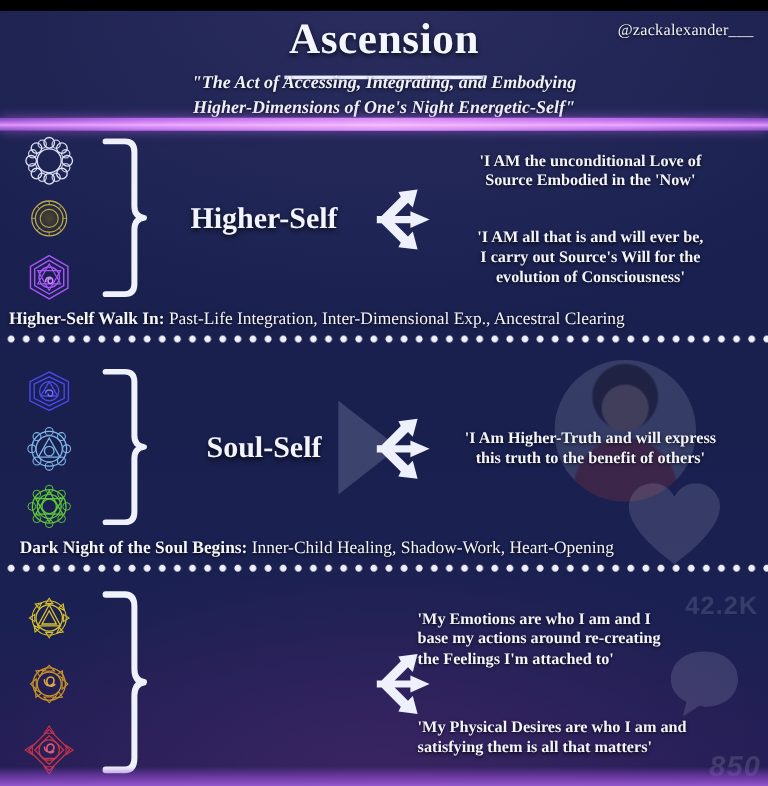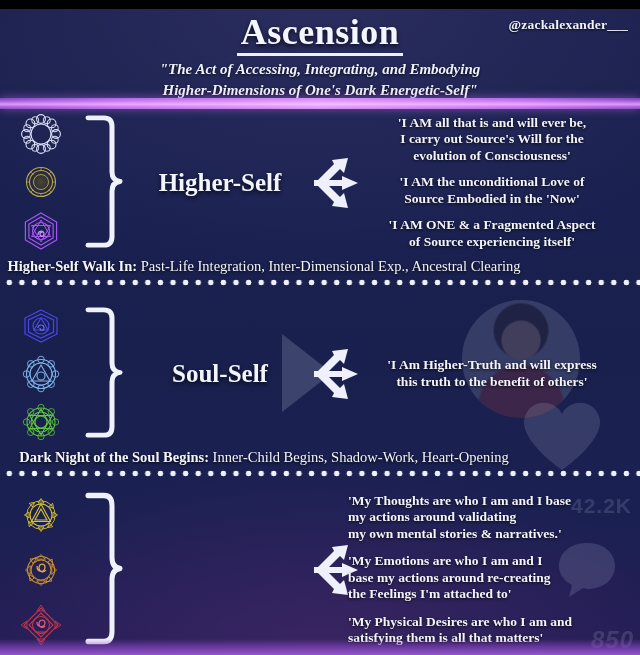--- a/index.html
+++ b/index.html
@@ -33,38 +33,38 @@
     background:linear-gradient(180deg, rgba(126,60,180,0) 0%, rgba(140,70,200,.55) 45%, rgba(165,95,225,.85) 100%);
     z-index:35; pointer-events:none;
   }
 
   
   .header{ position:absolute; left:0; top:9px; width:640px; height:89px; z-index:20; }
 
   .handle{
     position:absolute; right:12px; top:8px;
     font-family:"Liberation Serif", serif;
-    font-weight:bold; font-size:13.5px; letter-spacing:.2px;
+    font-weight:normal; font-size:13.5px; letter-spacing:.2px;
     color:#f2f3fb;
     text-shadow:0 1px 2px rgba(0,0,0,.8);
   }
 
   .title{
     position:absolute; left:0; top:2px; width:640px;
     text-align:center;
     font-family:"Liberation Serif", serif;
     font-weight:bold;
     font-size:36px;
     letter-spacing:.5px;
     color:#f4f6ff;
     text-shadow:0 2px 4px rgba(0,0,0,.75);
   }
   .title span{
     border-bottom:3px solid #eef0ff;
-    padding:0 4px 1px 4px;
+    padding:0 4px 11px 4px;
   }
 
   .subtitle{
     position:absolute; left:0; top:50px; width:640px;
     text-align:center;
     font-family:"Liberation Serif", serif;
     font-style:italic; font-weight:bold;
     font-size:15px; line-height:21px;
     color:#f0f2fc;
     text-shadow:0 1px 3px rgba(0,0,0,.8);
@@ -199,21 +199,21 @@
 
   <div class="topbar"></div>
 
   <div class="header">
     <div class="handle">@zackalexander___</div>
     <div class="title">
       <span>Ascension</span>
     </div>
     <div class="subtitle">
       <div>"The Act of Accessing, Integrating, and Embodying</div>
-      <div>Higher-Dimensions of One's Dark Energetic-Self"</div>
+      <div>Higher-Dimensions of One's Night Energetic-Self"</div>
     </div>
   </div>
   <div class="purplebar"></div>
 
   <div class="wm wm-face"></div>
   <div class="wm wm-tri">
     <svg viewBox="0 0 58 86">
         <polygon points="4,4 54,43 4,82" fill="#c8cee2"></polygon>
       </svg>
   </div>
@@ -317,23 +317,22 @@
       <svg viewBox="0 0 52 62">
         <g fill="#eef0fb">
           <path d="M2 28 H30 V24 L46 31 L30 38 V34 H2 Z"></path>
           <path d="M6 28 L22 12 L20 8 L36 6 L32 21 L28 17 L12 33 Z"></path>
           <path d="M6 34 L22 50 L20 54 L36 56 L32 41 L28 45 L12 29 Z"></path>
         </g>
       </svg>
     </div>
 
     <div class="statements">
+      <div class="stmt c">'I AM the unconditional Love of<br>Source Embodied in the 'Now'</div>
       <div class="stmt c">'I AM all that is and will ever be,<br>I carry out Source's Will for the<br>evolution of Consciousness'</div>
-      <div class="stmt c">'I AM the unconditional Love of<br>Source Embodied in the 'Now'</div>
-      <div class="stmt c">'I AM ONE &amp; a Fragmented Aspect<br>of Source experiencing itself'</div>
     </div>
   </div>
 
   <div class="divider" id="div-1">
     <div class="divtext"><em>Higher-Self Walk In:</em><span class="tail"> Past-Life Integration, Inter-Dimensional Exp., Ancestral Clearing</span></div>
     <div class="dots"></div>
   </div>
 
   <div class="section" id="sec-soul">
 
@@ -411,21 +410,21 @@
         </g>
       </svg>
     </div>
 
     <div class="statements">
       <div class="stmt c">'I Am Higher-Truth and will express<br>this truth to the benefit of others'</div>
     </div>
   </div>
 
   <div class="divider" id="div-2">
-    <div class="divtext"><em>Dark Night of the Soul Begins:</em><span class="tail"> Inner-Child Begins, Shadow-Work, Heart-Opening</span></div>
+    <div class="divtext"><em>Dark Night of the Soul Begins:</em><span class="tail"> Inner-Child Healing, Shadow-Work, Heart-Opening</span></div>
     <div class="dots"></div>
   </div>
 
   <div class="section" id="sec-egoic">
 
     <div class="icons">
       <div class="chakra">
         <svg viewBox="0 0 48 48">
           <g fill="none" stroke="#d9c22e" stroke-width="1.1">
             <circle cx="24" cy="24" r="11"></circle>
@@ -496,20 +495,19 @@
       <svg viewBox="0 0 52 62">
         <g fill="#eef0fb">
           <path d="M2 28 H30 V24 L46 31 L30 38 V34 H2 Z"></path>
           <path d="M6 28 L22 12 L20 8 L36 6 L32 21 L28 17 L12 33 Z"></path>
           <path d="M6 34 L22 50 L20 54 L36 56 L32 41 L28 45 L12 29 Z"></path>
         </g>
       </svg>
     </div>
 
     <div class="statements">
-      <div class="stmt l">'My Thoughts are who I am and I base<br>my actions around validating<br>my own mental stories &amp; narratives.'</div>
       <div class="stmt l">'My Emotions are who I am and I<br>base my actions around re-creating<br>the Feelings I'm attached to'</div>
       <div class="stmt l">'My Physical Desires are who I am and<br>satisfying them is all that matters'</div>
     </div>
   </div>
 
   <div class="bottomglow"></div>
 </div>
 
 </body></html>

